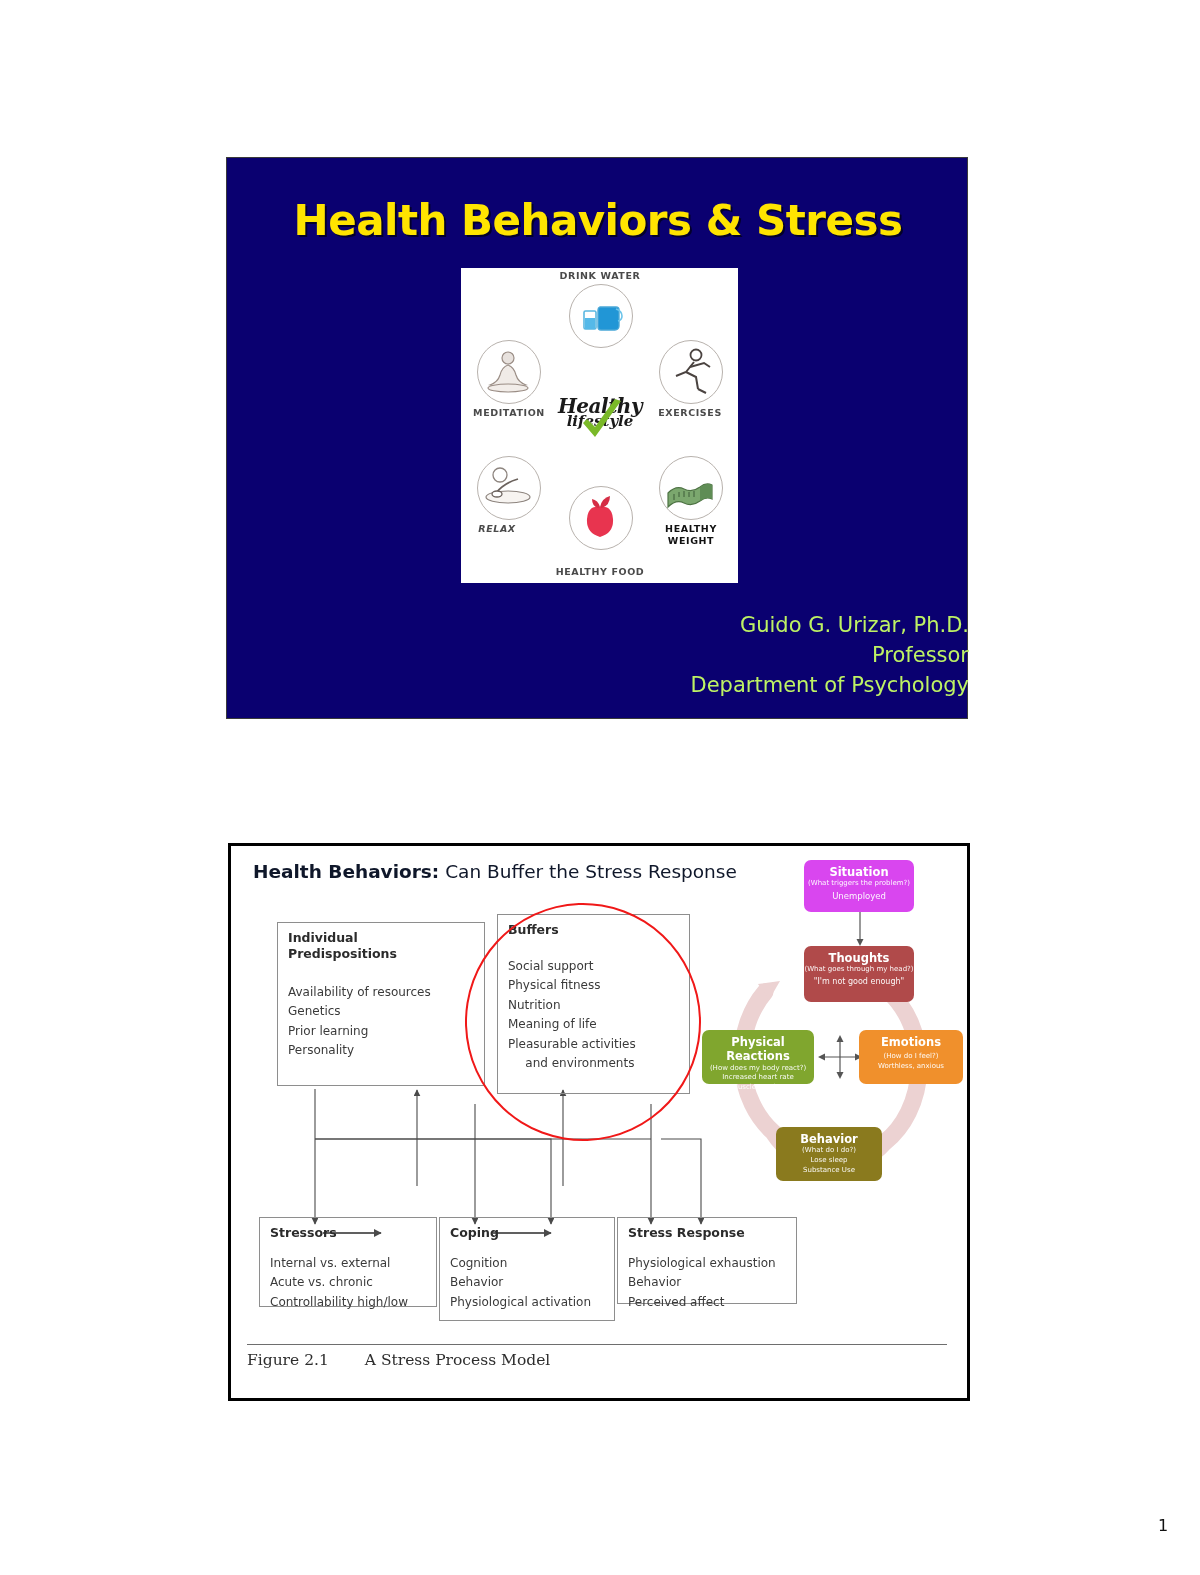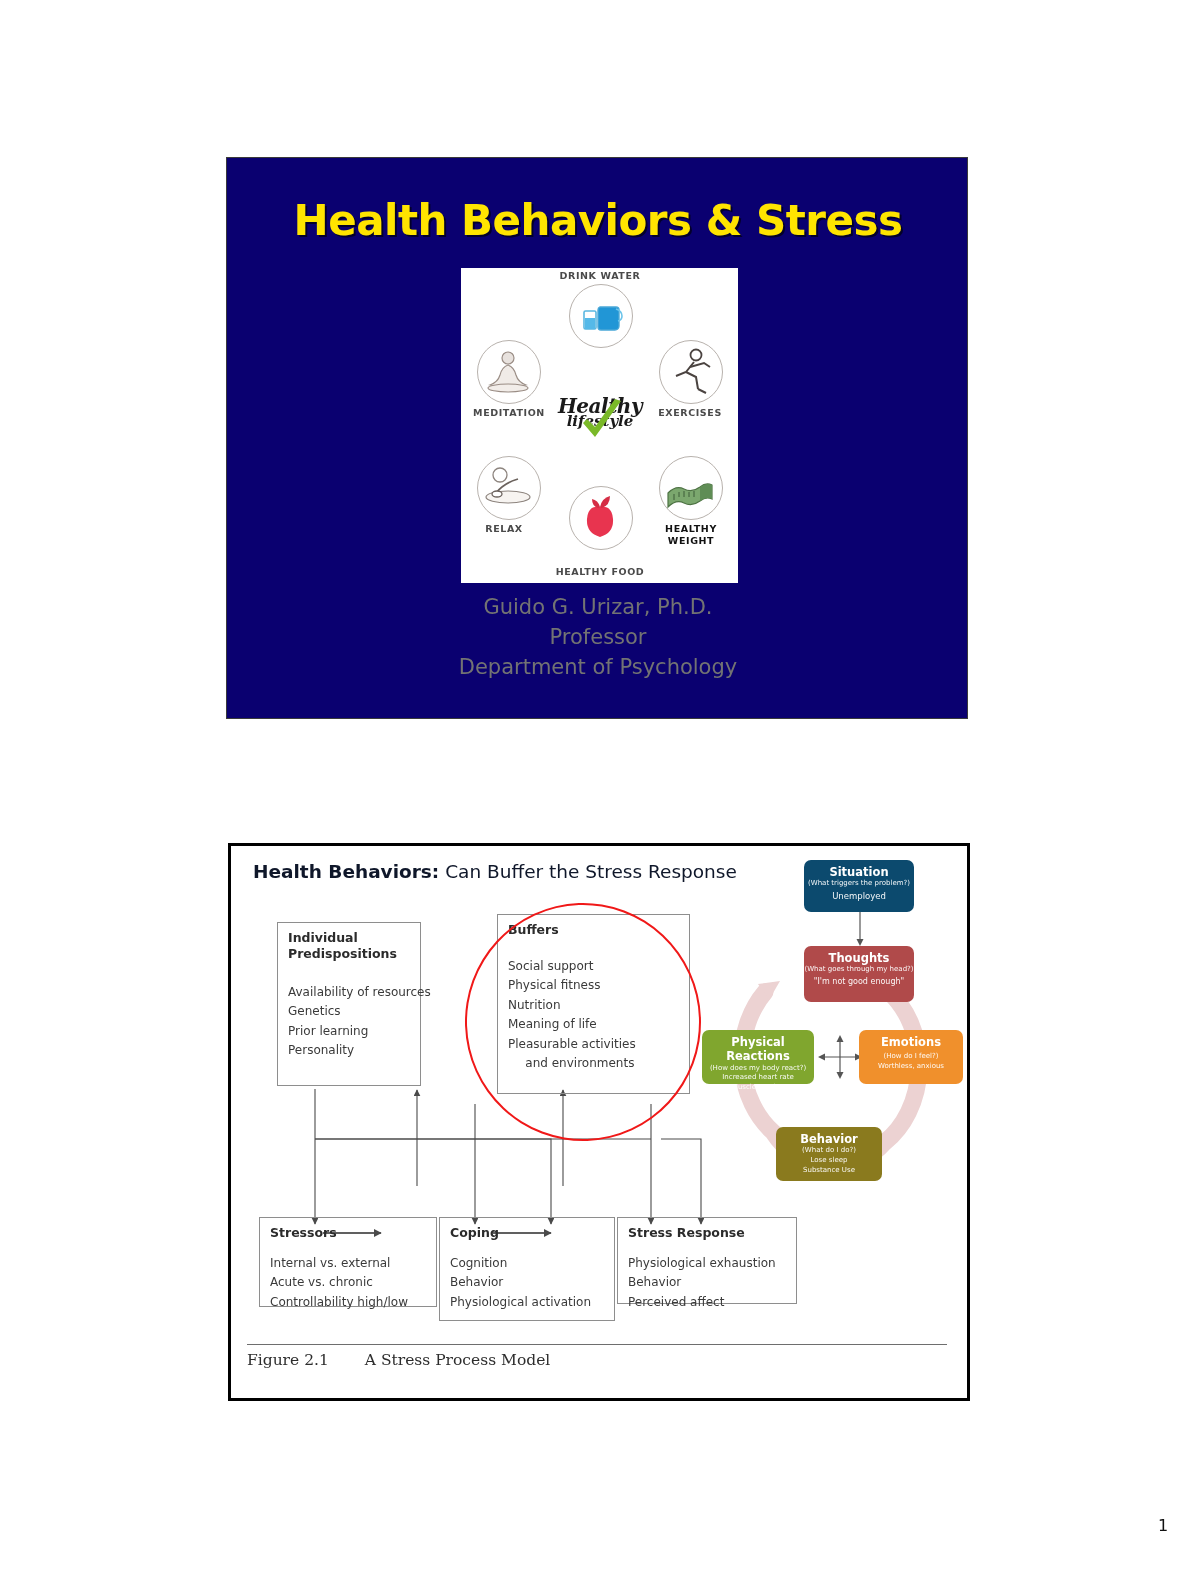--- a/index.html
+++ b/index.html
@@ -49,22 +49,22 @@
   #hl-center .script{
     font-family:"DejaVu Serif", serif;font-style:italic;font-weight:bold;
     color:#1a1a1a;line-height:1;
   }
   #hl-center .s1{font-size:20px;display:block;letter-spacing:-0.5px;}
   #hl-center .s2{font-size:15px;display:block;margin-top:-2px;}
   #hl-check{
     position:absolute;left:118px;top:131px;width:46px;height:44px;
   }
   #slide1-author{
-    position:absolute;left:0;top:435px;width:742px;text-align:center;
-    color:#737373;line-height:1.42;font-size:21px;
+    position:absolute;left:0;top:453px;width:742px;text-align:right;
+    color:#bef264;line-height:1.42;font-size:21px;
     font-family:"DejaVu Sans", sans-serif;
   }
 
   
   #slide2{
     position:absolute;left:228px;top:843px;width:742px;height:558px;
     background:#ffffff;border:3px solid #000;box-sizing:border-box;
   }
   #s2-heading{
     position:absolute;left:22px;top:15px;font-size:18.5px;color:#0f172a;
@@ -157,21 +157,21 @@
     <div class="hl-label" style="left:186px;top:139px;width:86px;">EXERCISES</div>
 
     <div class="hl-circle" style="left:16px;top:188px;width:62px;height:62px;">
       <svg width="60" height="60" viewBox="0 0 60 60">
         <circle cx="22" cy="18" r="7" fill="none" stroke="#8d847e" stroke-width="1.3"></circle>
         <ellipse cx="30" cy="40" rx="22" ry="6" fill="#f7f4f1" stroke="#8d847e" stroke-width="1.2"></ellipse>
         <path d="M18 36 q8 -10 22 -14" fill="none" stroke="#6b625d" stroke-width="1.8"></path>
         <ellipse cx="19" cy="37" rx="5" ry="3" fill="#fff" stroke="#6b625d" stroke-width="1.3"></ellipse>
       </svg>
     </div>
-    <div class="hl-label" style="left:15px;top:255px;width:56px;">RELAX</div>
+    <div class="hl-label" style="left:8px;top:255px;width:56px;font-style:italic;">RELAX</div>
 
     <div class="hl-circle" style="left:198px;top:188px;width:62px;height:62px;">
       <svg width="60" height="60" viewBox="0 0 60 60">
         <path d="M8 36 q8 -8 16 -4 q8 4 16 -2 q6 -5 12 -2 v14 q-6 -3 -12 2 q-8 6 -16 2 q-8 -4 -16 4z" fill="#7ba76e" stroke="#4e7344" stroke-width="1.2"></path>
         <path d="M40 30 q7 -5 12 -2 v14 q-5 -3 -12 2z" fill="#5f8d55"></path>
         <g stroke="#3e5d38" stroke-width="1">
           <path d="M14 37 v6"></path>
             <path d="M19 35 v5"></path>
             <path d="M24 34 v6"></path>
             <path d="M29 35 v5"></path>
@@ -239,21 +239,21 @@
     <g stroke="#4a4a4a" stroke-width="1.1" fill="none">
       <path d="M84 293 L420 293"></path>
     </g>
 
     <g stroke="#2b2b2b" stroke-width="1.3" fill="none" marker-end="url(#ah)">
       <path d="M92 387 L150 387"></path>
       <path d="M262 387 L320 387"></path>
     </g>
   </svg>
 
-  <div class="dbox" style="left:46px;top:76px;width:144px;height:164px;">
+  <div class="dbox" style="left:46px;top:76px;width:208px;height:164px;">
     <div class="bt">
       <span>Individual</span><br>
       <span>Predispositions</span>
     </div>
     <div class="bl" style="top:60px;">
       <span>Availability of resources</span><br>
       <span>Genetics</span><br>
       <span>Prior learning</span><br>
       <span>Personality</span>
     </div>
@@ -298,21 +298,21 @@
       <span>Behavior</span><br>
       <span>Perceived affect</span>
     </div>
   </div>
 
   <svg style="position:absolute;left:462px;top:14px;width:270px;height:330px;" viewBox="0 0 270 330">
     <path d="M196 132 a76 92 0 0 1 -4 150 a76 92 0 0 1 -112 -10 a76 92 0 0 1 -8 -140" fill="none" stroke="#ecd2d2" stroke-width="17" stroke-linecap="round"></path>
     <path d="M76 140 l-11 -16 l22 -3 z" fill="#ecd2d2"></path>
   </svg>
 
-  <div class="cyc" style="left:573px;top:14px;width:110px;height:52px;background:#0c4a6e;">
+  <div class="cyc" style="left:573px;top:14px;width:110px;height:52px;background:#d946ef;">
     <span class="ct">Situation</span>
     <span class="cs">(What triggers the problem?)</span>
     <span class="cs" style="font-size:8.5px;margin-top:2px;">Unemployed</span>
   </div>
   <svg style="position:absolute;left:624px;top:66px;width:10px;height:36px;" viewBox="0 0 10 36">
     <path d="M5 0 V28" stroke="#555" stroke-width="1.2" fill="none"></path>
     <path d="M5 34 l-3.5 -7 h7 z" fill="#555"></path>
   </svg>
 
   <div class="cyc" style="left:573px;top:100px;width:110px;height:56px;background:#b04a4a;">

